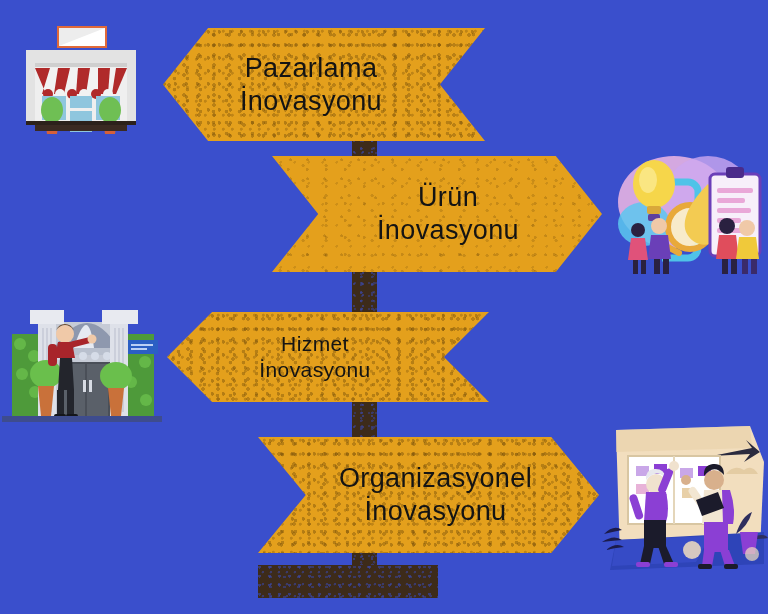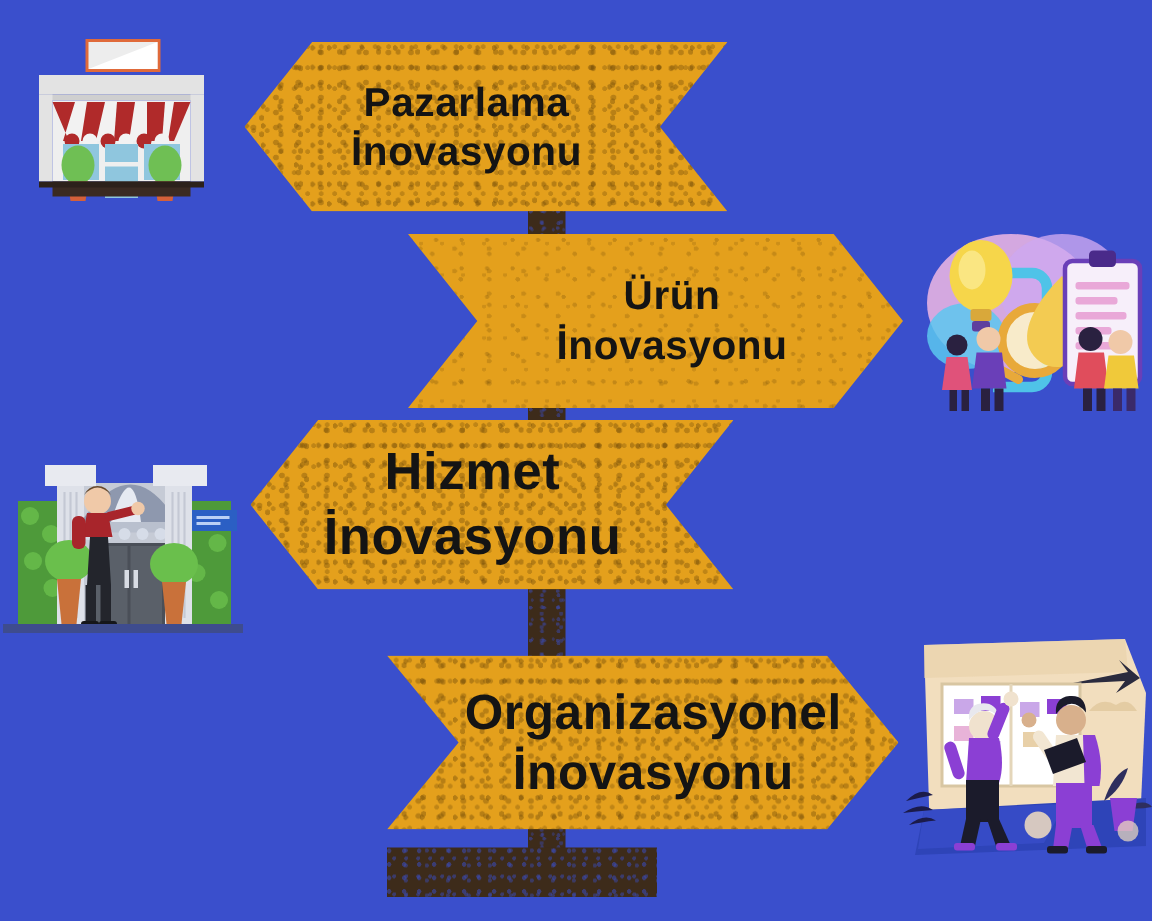--- a/index.html
+++ b/index.html
@@ -56,21 +56,21 @@
   .banner{
     position:absolute;
     background:#E4A01C;
     z-index:4;
     display:flex;
     flex-direction:column;
     align-items:center;
     justify-content:center;
     text-align:center;
     color:#141414;
-    font-weight:bold;
+    font-weight:normal;
     letter-spacing:.4px;
   }
   .banner .speckle{
     position:absolute; inset:0;
     pointer-events:none;
     background:
       radial-gradient(circle at 10% 20%, rgba(120,80,10,.30) 1.3px, transparent 1.5px),
       radial-gradient(circle at 35% 65%, rgba(120,80,10,.26) 1.5px, transparent 1.7px),
       radial-gradient(circle at 62% 30%, rgba(120,80,10,.22) 1.2px, transparent 1.4px),
       radial-gradient(circle at 85% 78%, rgba(120,80,10,.28) 1.4px, transparent 1.6px);
@@ -89,22 +89,22 @@
   
   .arrow-left{
     clip-path: polygon(0% 50%, 14% 0%, 100% 0%, 86% 50%, 100% 100%, 14% 100%);
   }
   .arrow-right{
     clip-path: polygon(0% 0%, 86% 0%, 100% 50%, 86% 100%, 0% 100%, 14% 50%);
   }
 
   #banner1{ left:163px; top:28px;  width:322px; height:113px; font-size:27px; }
   #banner2{ left:272px; top:156px; width:330px; height:116px; font-size:27px; }
-  #banner3{ left:167px; top:280px; width:322px; height:113px; font-size:35px; }
-  #banner4{ left:258px; top:437px; width:341px; height:116px; font-size:33px; }
+  #banner3{ left:167px; top:312px; width:322px; height:90px; font-size:21px; }
+  #banner4{ left:258px; top:437px; width:341px; height:116px; font-size:27px; }
 
   #banner1 .txtwrap{ padding-right:26px; }
   #banner3 .txtwrap{ padding-right:26px; }
   #banner2 .txtwrap{ padding-left:22px;text-align:center; }
   #banner4 .txtwrap{ padding-left:14px; }
   .txtwrap{ position:relative; z-index:3; }
 
   
   .illus{ position:absolute; z-index:5; }
 

